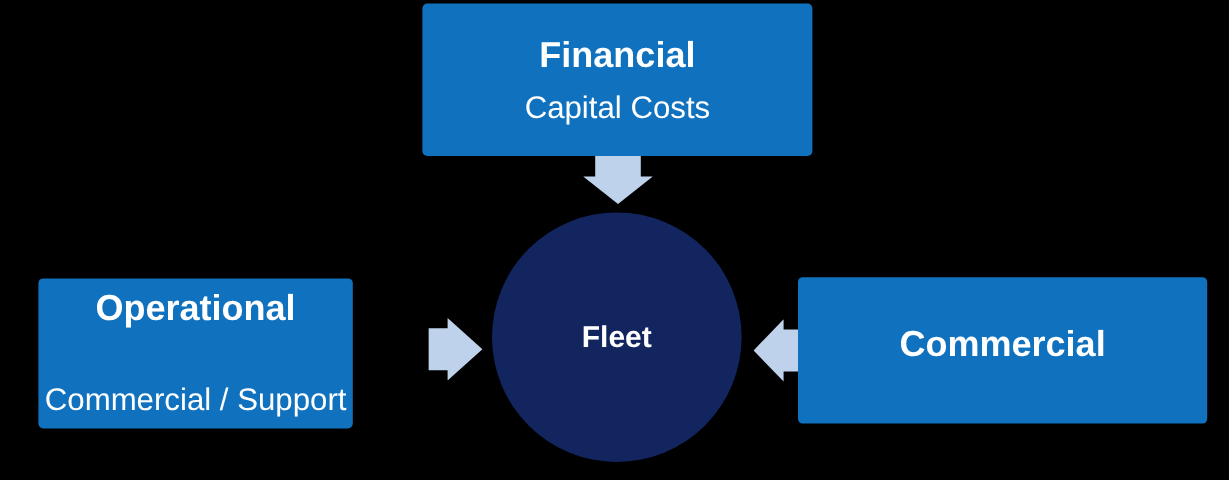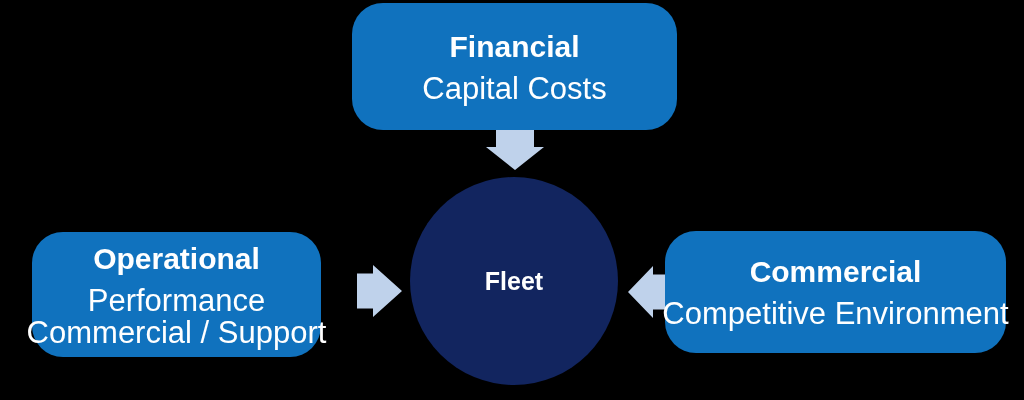--- a/index.html
+++ b/index.html
@@ -11,46 +11,46 @@
     position: relative;
     width: 1024px;
     height: 400px;
     background: var(--background, #000000);
     overflow: hidden;
     font-family: "Liberation Sans", "DejaVu Sans", sans-serif;
   }
   .box {
     position: absolute;
     background: var(--box-blue, #1072BE);
-    border-radius: 31px;
+    border-radius: 4px;
     color: var(--text, #ffffff);
     display: flex;
     flex-direction: column;
     align-items: center;
     justify-content: center;
     text-align: center;
     z-index: 2;
     box-sizing: border-box;
     padding: 4px 8px;
   }
   .box-title {
     font-weight: bold;
     font-size: 30px;
     line-height: 35px;
     margin-bottom: 9px;
     white-space: nowrap;
   }
   .box-line {
-    font-size: 31px;
+    font-size: 26px;
     line-height: 32px;
     font-weight: 400;
     white-space: nowrap;
   }
   .box-financial   { left: 352px; top: 3px;   width: 325px; height: 127px; }
-  .box-operational { left: 32px;  top: 232px; width: 289px; height: 125px; }
+  .box-operational { left: 32px;  top: 232px; width: 262px; height: 125px; gap: 33px; }
   .box-commercial  { left: 665px; top: 231px; width: 341px; height: 122px; }
 
   .circle {
     position: absolute;
     left: 410px; top: 177px;
     width: 208px; height: 208px;
     border-radius: 50%;
     background: var(--circle-navy, #12255F);
     display: flex;
     flex-direction: column;
@@ -92,26 +92,24 @@
     <polygon points="40,8.5 25,8.5 25,0 0,26 25,52 25,43.5 40,43.5"></polygon>
   </svg>
 
   <div class="box box-financial">
     <div class="box-title">Financial</div>
     <div class="box-line">Capital Costs</div>
   </div>
 
   <div class="box box-operational">
     <div class="box-title">Operational</div>
-    <div class="box-line">Performance</div>
     <div class="box-line">Commercial / Support</div>
   </div>
 
   <div class="box box-commercial">
     <div class="box-title">Commercial</div>
-    <div class="box-line">Competitive Environment</div>
   </div>
 
   <div class="circle">
     <div class="circle-line">Fleet</div>
   </div>
 
 </div>
 
 </body></html>

